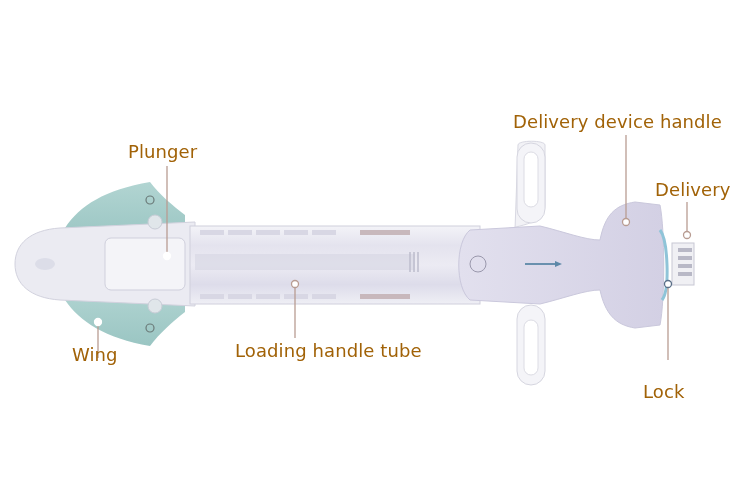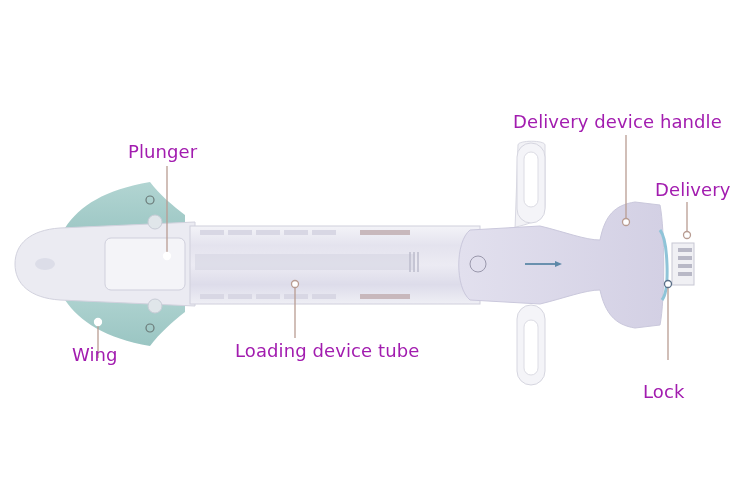--- a/index.html
+++ b/index.html
@@ -1,19 +1,19 @@
 <!DOCTYPE html>
 <html><head>
 <meta charset="utf-8">
 <style>
   html, body { margin: 0; padding: 0; background: #ffffff; }
   body { width: 750px; height: 500px; position: relative; overflow: hidden;
          font-family: "DejaVu Sans", "Liberation Sans", sans-serif; }
   .stage { position: absolute; left: 0; top: 0; width: 750px; height: 500px; }
-  .label { position: absolute; font-size: 18px; color: #a21caf; letter-spacing: 0.1px;
+  .label { position: absolute; font-size: 18px; color: #a16207; letter-spacing: 0.1px;
            white-space: nowrap; line-height: 1; }
   svg { position: absolute; left: 0; top: 0; }
 </style>
 </head>
 <body>
 
 <div class="stage">
 
   <svg width="750" height="500" viewBox="0 0 750 500">
     <defs>
@@ -110,17 +110,17 @@
       <circle cx="626" cy="222" r="3.5"></circle>
       <line x1="687" y1="202" x2="687" y2="231"></line>
       <circle cx="687" cy="235" r="3.5"></circle>
       <line x1="668" y1="288" x2="668" y2="360"></line>
       <circle cx="668" cy="284" r="3.5" stroke="#5a6f88"></circle>
     </g>
   </svg>
 
   <div class="label" style="left:128px; top:143px;">Plunger</div>
   <div class="label" style="left:72px; top:346px;">Wing</div>
-  <div class="label" style="left:235px; top:342px;">Loading device tube</div>
+  <div class="label" style="left:235px; top:342px;">Loading handle tube</div>
   <div class="label" style="left:513px; top:113px;">Delivery device handle</div>
   <div class="label" style="left:655px; top:181px;">Delivery</div>
   <div class="label" style="left:643px; top:383px;">Lock</div>
 </div>
 
 </body></html>

